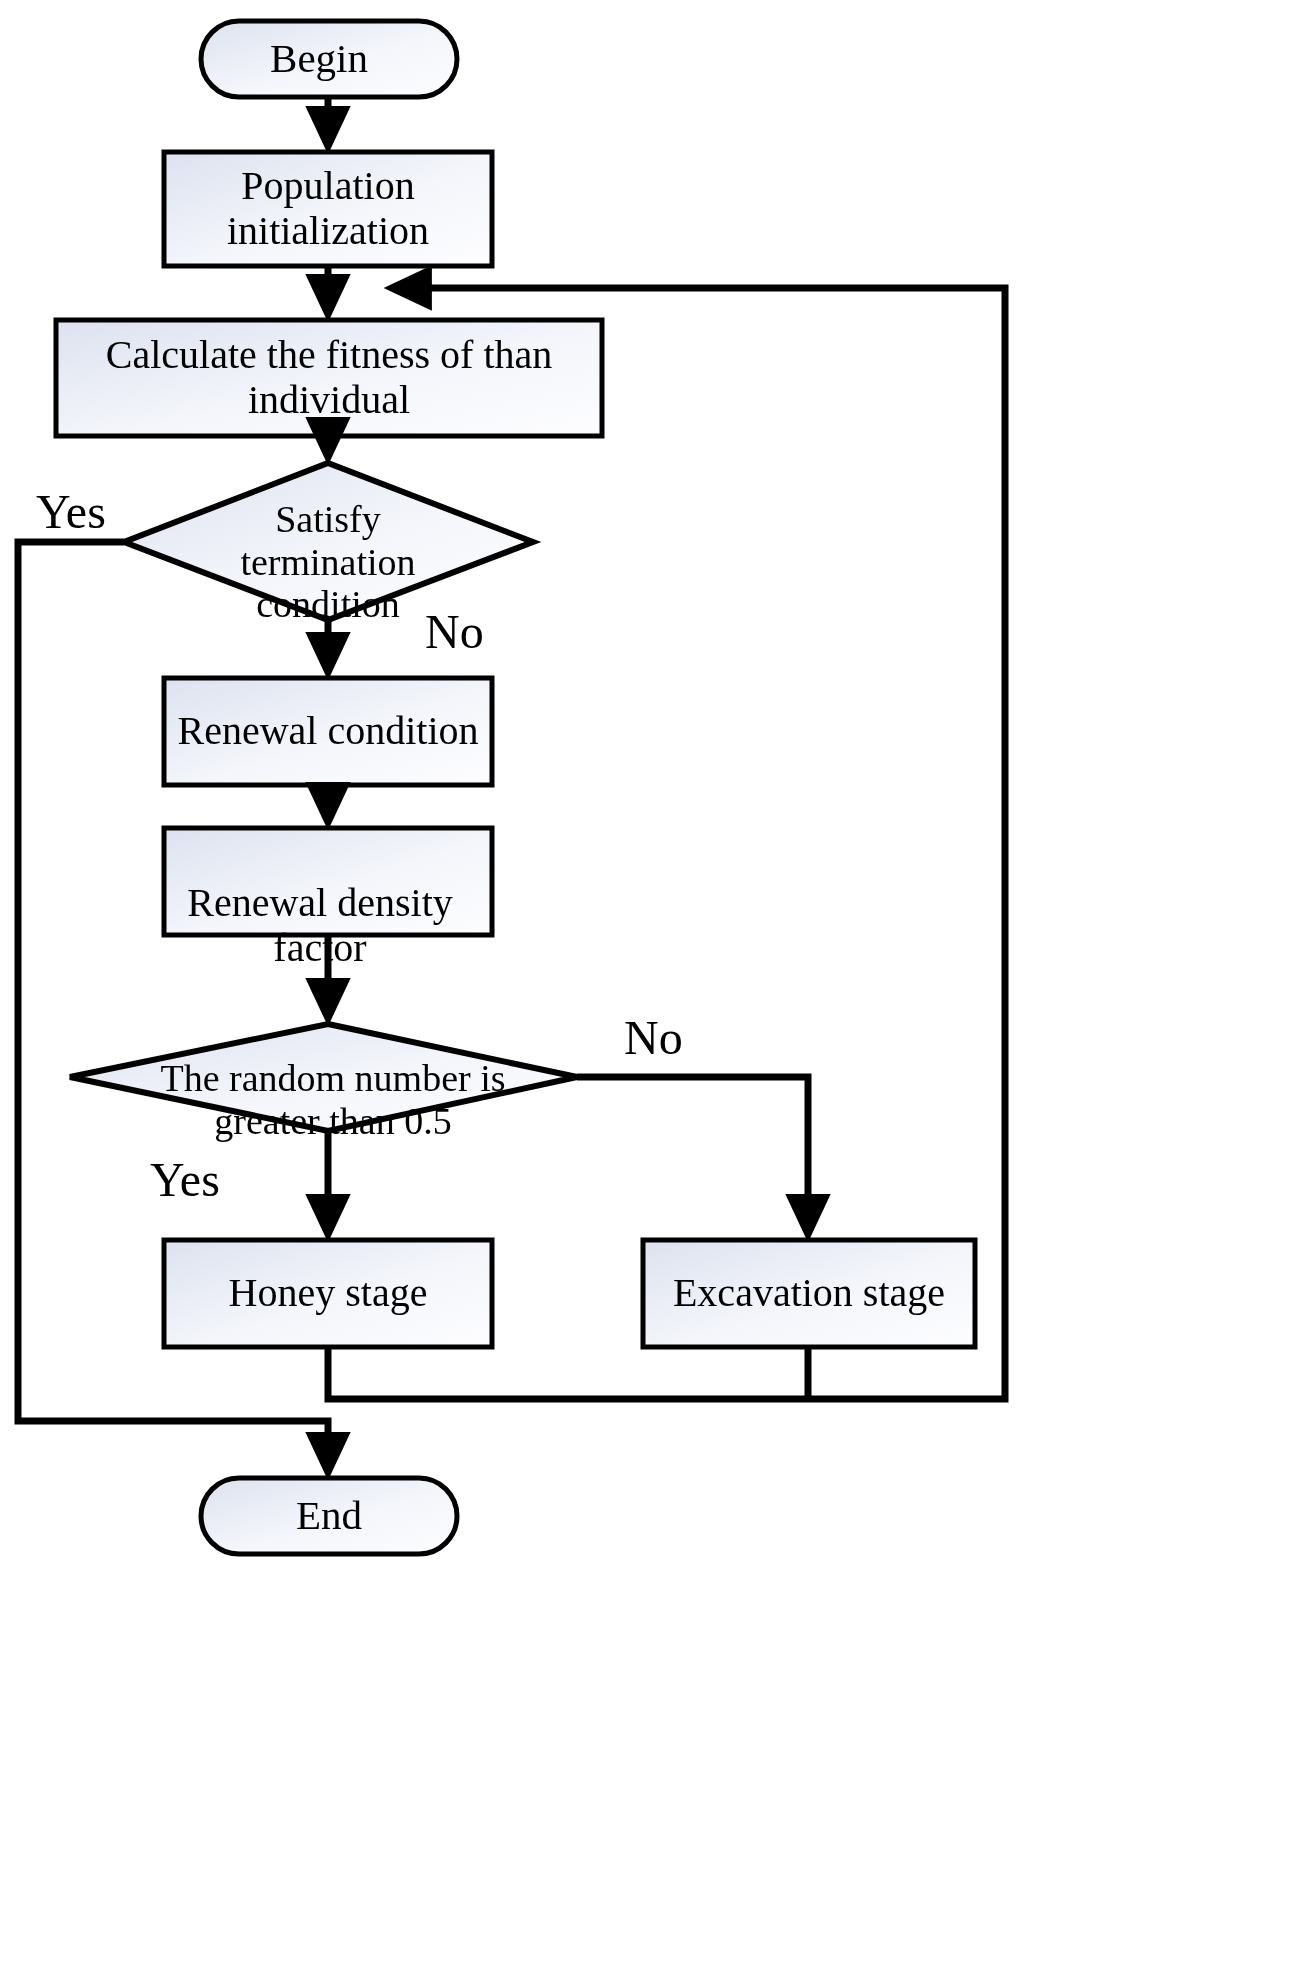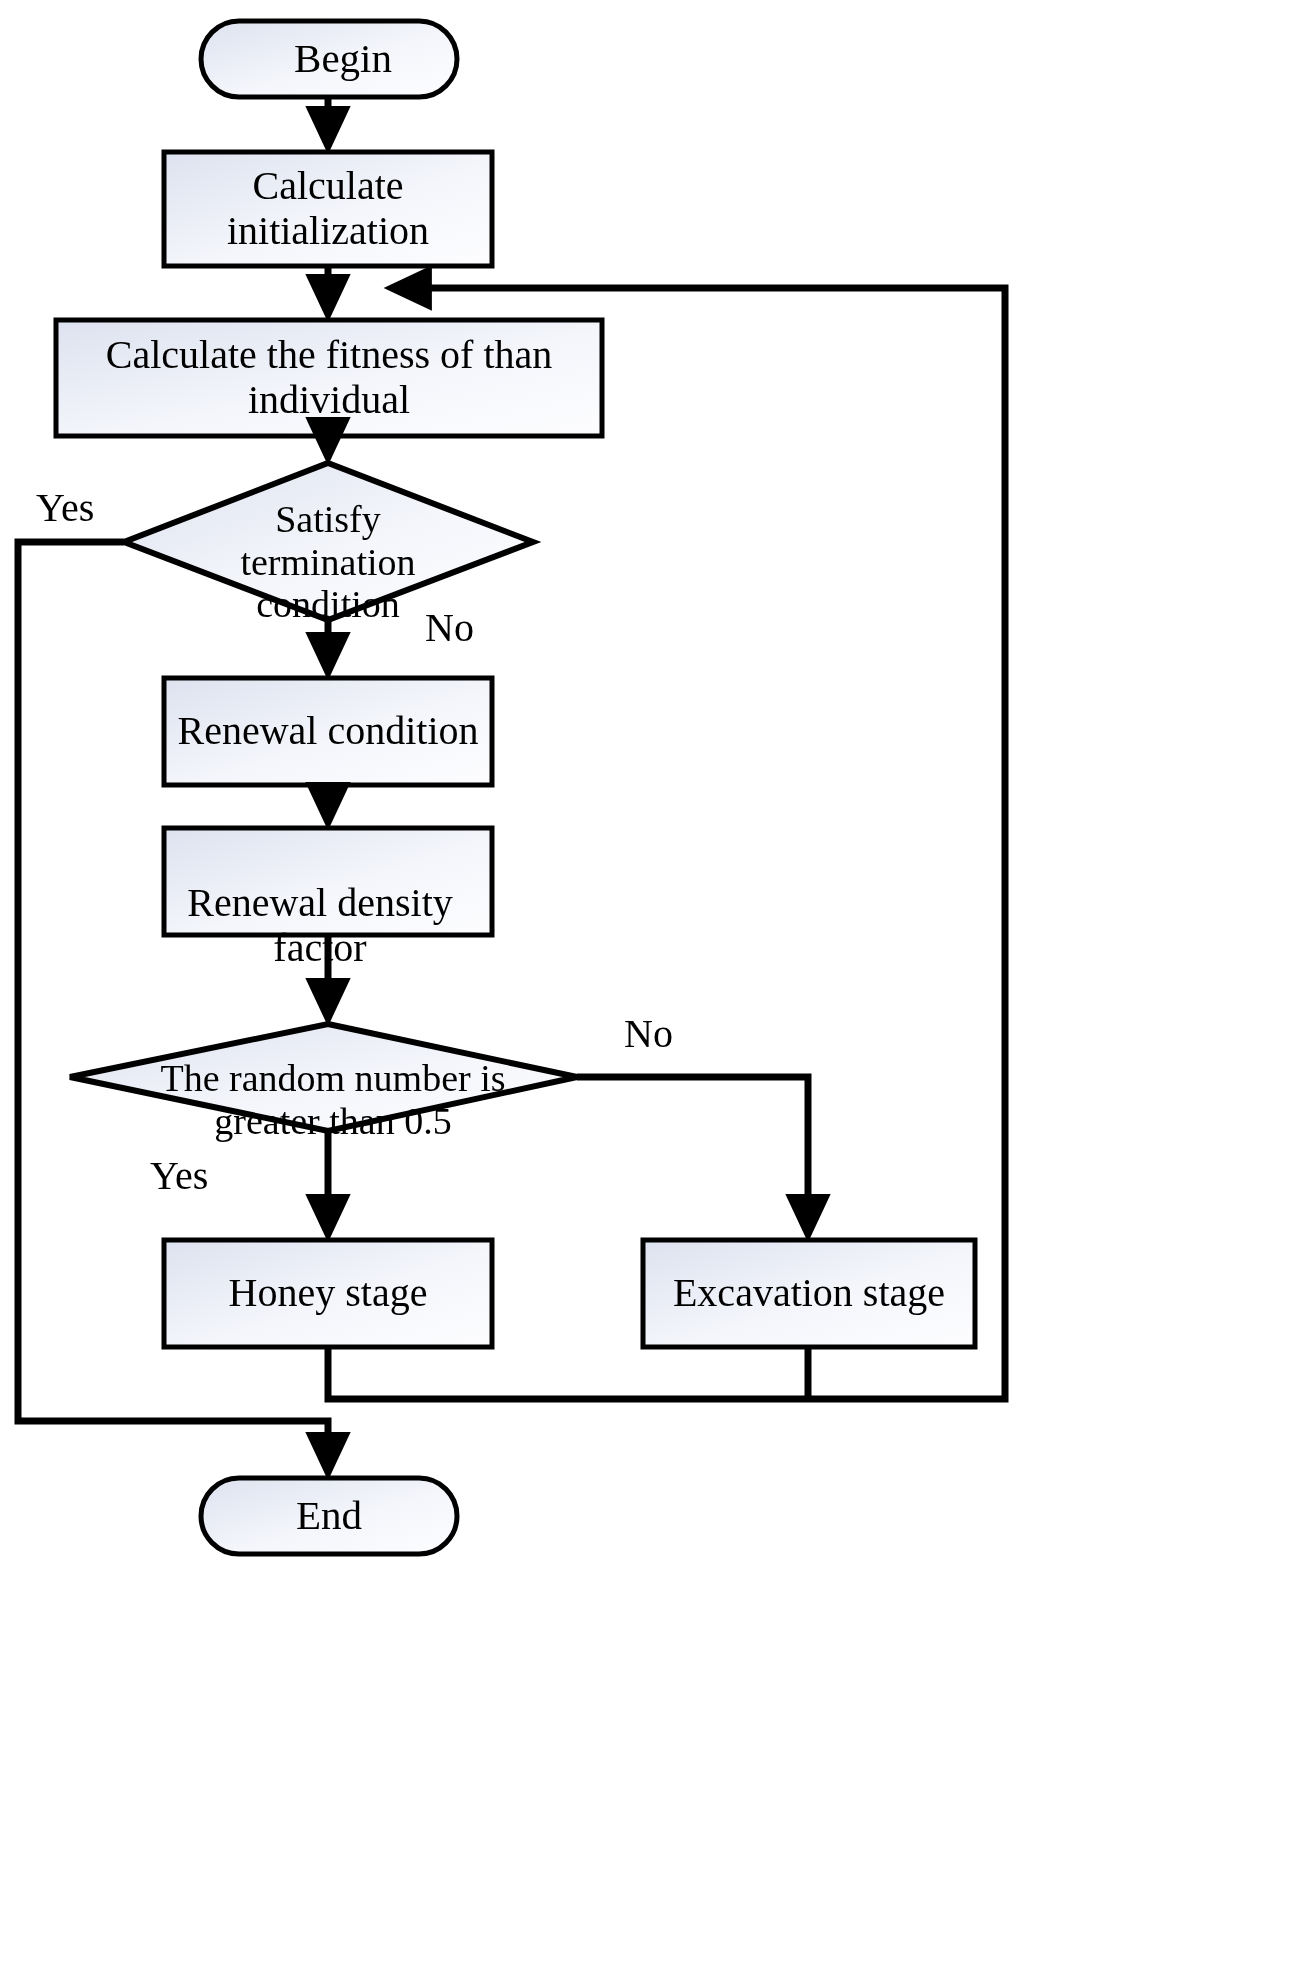--- a/index.html
+++ b/index.html
@@ -8,21 +8,21 @@
   #canvas{position:absolute;left:0;top:0;width:1306px;height:1979px;}
   svg.flow{position:absolute;left:0;top:0;width:1306px;height:1979px;}
   .node-label{
     position:absolute;display:flex;align-items:center;justify-content:center;
     text-align:center;line-height:1.12;pointer-events:none;white-space:pre-line;
   }
   .edge-label{position:absolute;white-space:nowrap;}
   .lbl-term{font-size:41px;}
   .lbl-proc{font-size:40px;}
   .lbl-dec{font-size:38px;margin-top:20px;}
-  .lbl-edge{font-size:40px;}
+  .lbl-edge{font-size:48px;}
 </style>
 </head>
 <body>
 
 <div id="canvas">
 
   <svg class="flow" viewBox="0 0 1306 1979" xmlns="http://www.w3.org/2000/svg">
     <defs>
       <linearGradient id="nodeGrad" x1="0" y1="0" x2="1" y2="1">
         <stop offset="0%" stop-color="#dde2ef"></stop>
@@ -73,23 +73,23 @@
       <path d="M 577 1077 L 808 1077 L 808 1234" marker-end="url(#arrow)"></path>
 
       <path d="M 124 542 L 18 542 L 18 1421 L 328 1421 L 328 1472" marker-end="url(#arrow)"></path>
 
       <path d="M 328 1347 L 328 1399 L 1005 1399 L 1005 288 L 392 288" marker-end="url(#arrow)"></path>
 
       <path d="M 808 1347 L 808 1399"></path>
     </g>
   </svg>
 
-  <div class="node-label lbl-term" style="left:215px;top:21px;width:256px;height:76px;">Begin</div>
+  <div class="node-label lbl-term" style="left:191px;top:21px;width:256px;height:76px;">Begin</div>
 
-  <div class="node-label lbl-proc" style="left:164px;top:152px;width:328px;height:114px;">Calculate
+  <div class="node-label lbl-proc" style="left:164px;top:152px;width:328px;height:114px;">Population
 initialization</div>
 
   <div class="node-label lbl-proc" style="left:56px;top:320px;width:546px;height:116px;">Calculate the fitness of than
 individual</div>
 
   <div class="node-label lbl-dec" style="left:168px;top:472px;width:320px;height:140px;">Satisfy
 termination
 condition</div>
 
   <div class="node-label lbl-proc" style="left:164px;top:678px;width:328px;height:107px;">Renewal condition</div>

